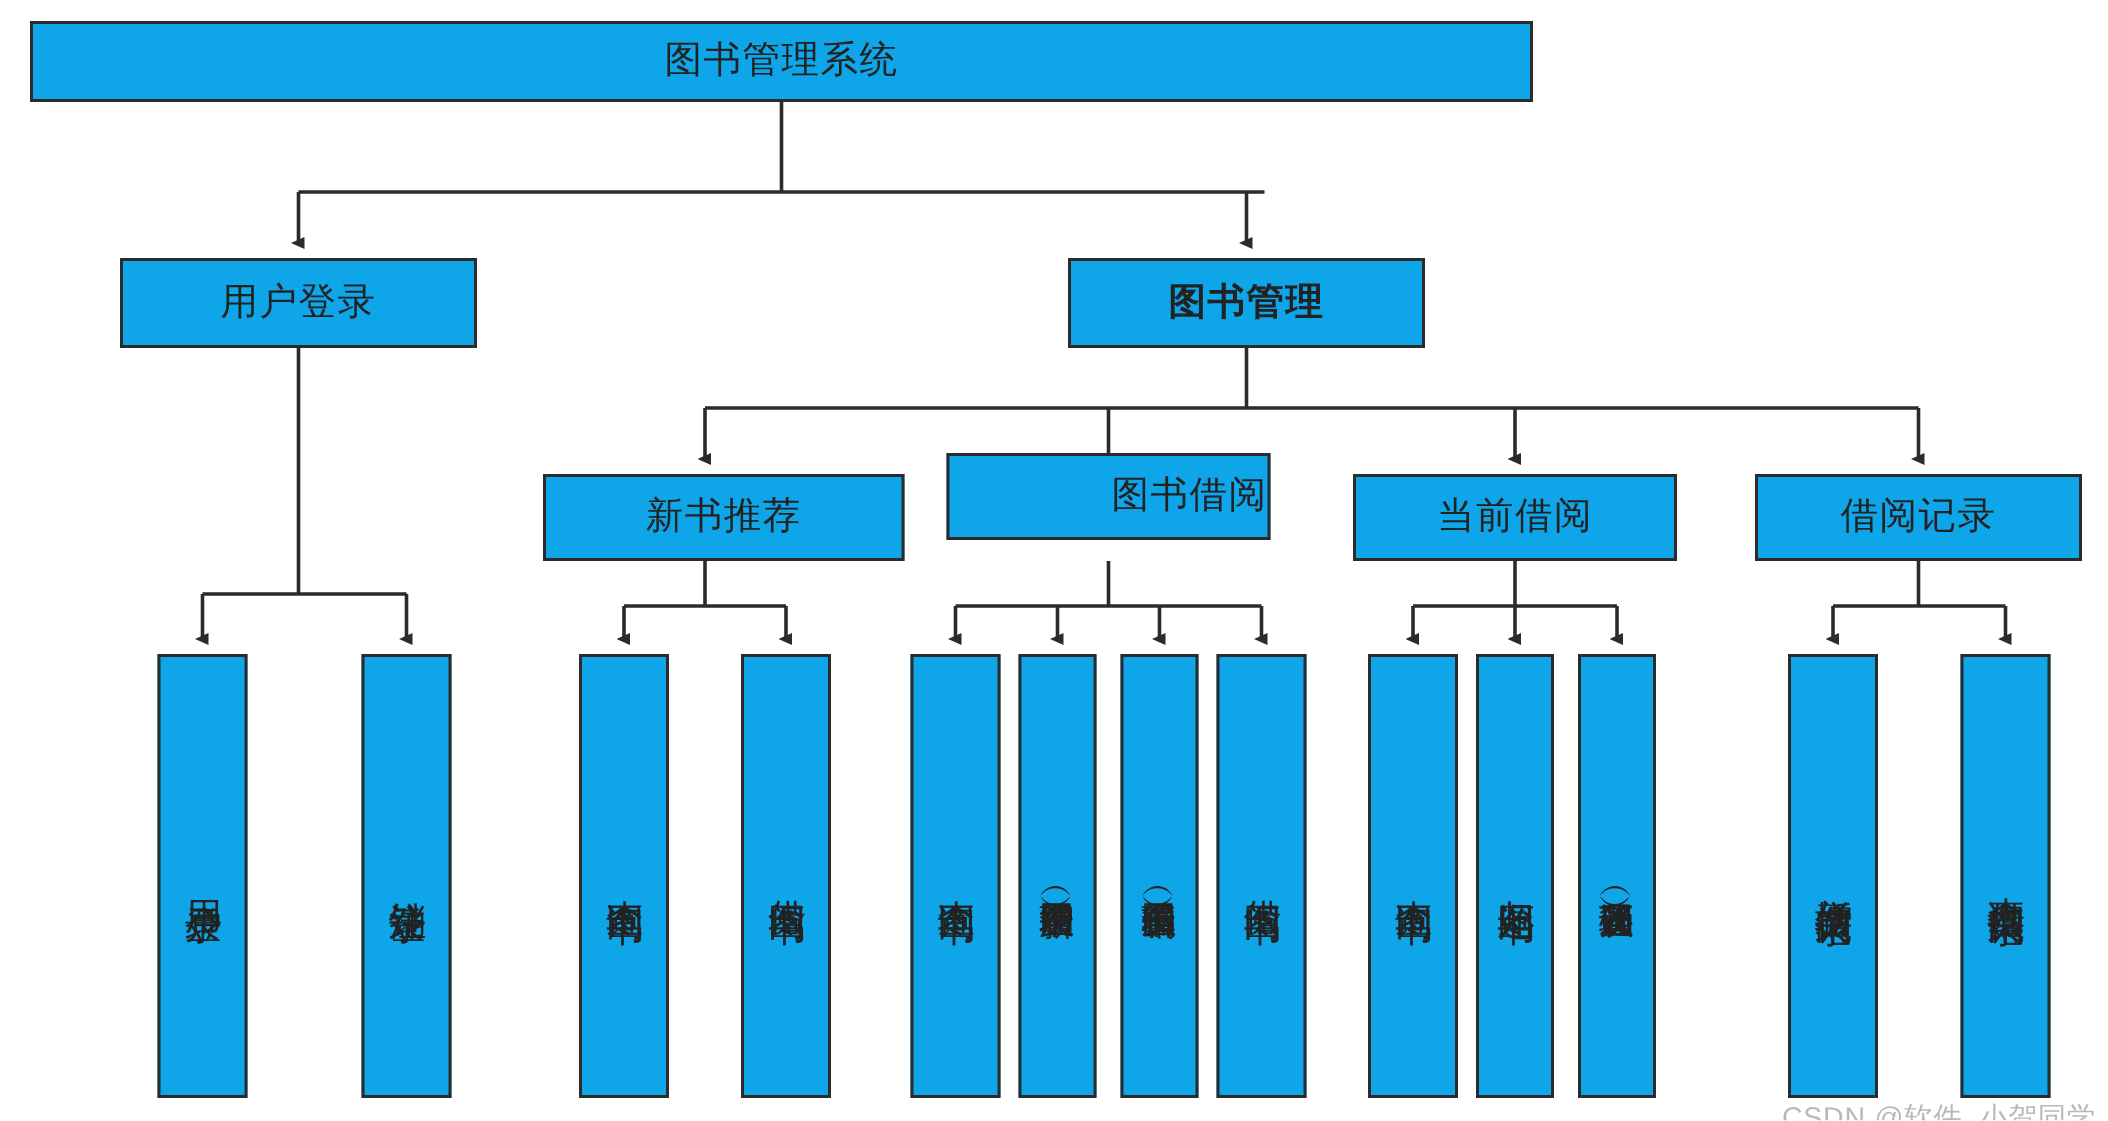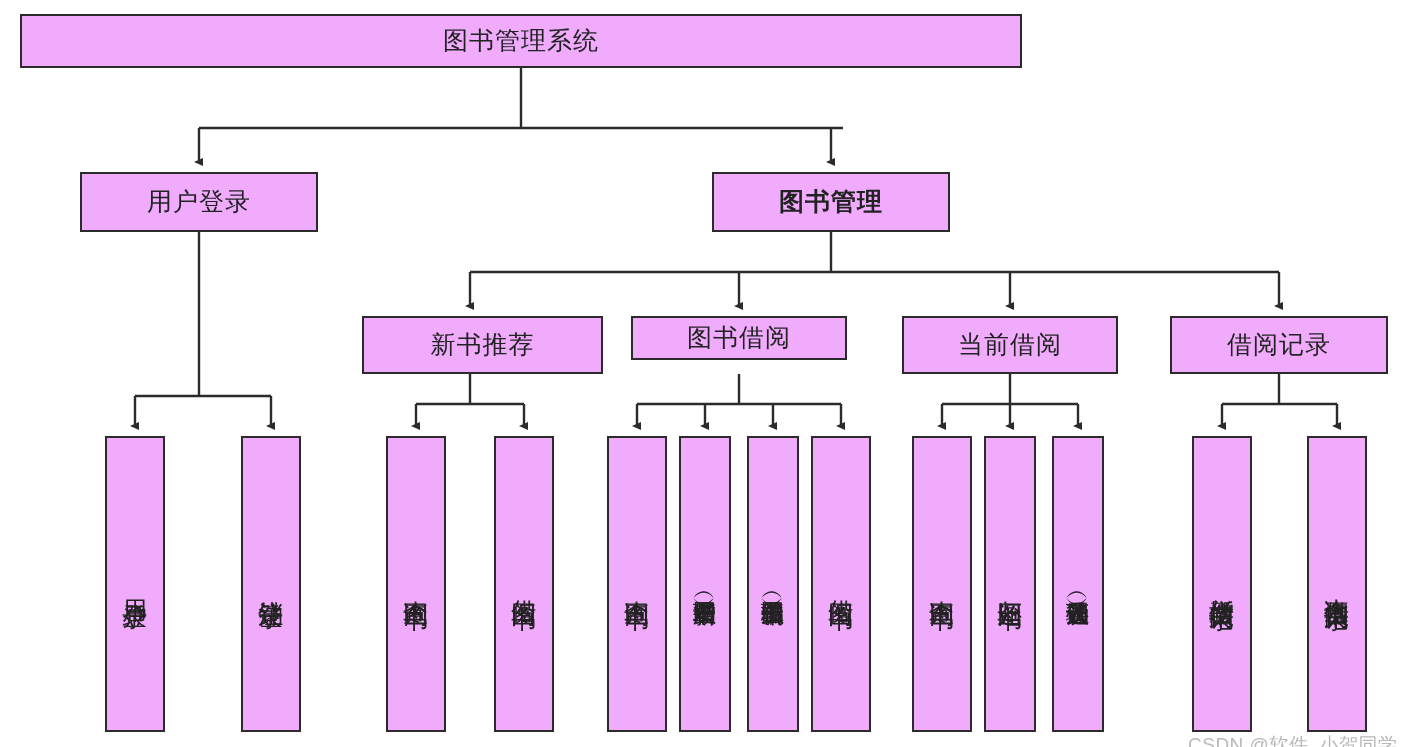--- a/index.html
+++ b/index.html
@@ -21,21 +21,21 @@
     position: absolute;
     left: 0;
     top: 0;
     width: 1405px;
     height: 747px;
     pointer-events: none;
   }
   .node {
     position: absolute;
     box-sizing: border-box;
-    background: #f0abfc;
+    background: #0ea5e9;
     border: 2px solid #2b2b2b;
     display: flex;
     align-items: center;
     justify-content: center;
     color: #222222;
   }
   .node.horiz {
     font-size: 25px;
     letter-spacing: 1px;
     line-height: 1.1;
@@ -129,21 +129,21 @@
   <div class="node horiz" style="left:80px; top:172px; width:238px; height:60px;">
     <span class="nodelabel">用户登录</span>
   </div>
   <div class="node horiz" style="left:712px; top:172px; width:238px; height:60px;font-weight:bold;">
     <span class="nodelabel">图书管理</span>
   </div>
 
   <div class="node horiz" style="left:362px; top:316px; width:241px; height:58px;">
     <span class="nodelabel">新书推荐</span>
   </div>
-  <div class="node horiz" style="left:631px; top:316px; width:216px; height:44px;">
+  <div class="node horiz" style="left:631px; top:302px; width:216px; height:58px;justify-content:flex-end;">
     <span class="nodelabel">图书借阅</span>
   </div>
   <div class="node horiz" style="left:1170px; top:316px; width:218px; height:58px;">
     <span class="nodelabel">借阅记录</span>
   </div>
   <div class="node horiz" style="left:902px; top:316px; width:216px; height:58px;">
     <span class="nodelabel">当前借阅</span>
   </div>
 
   <div class="node vert" style="left:105px; top:436px; width:60px; height:296px;">

